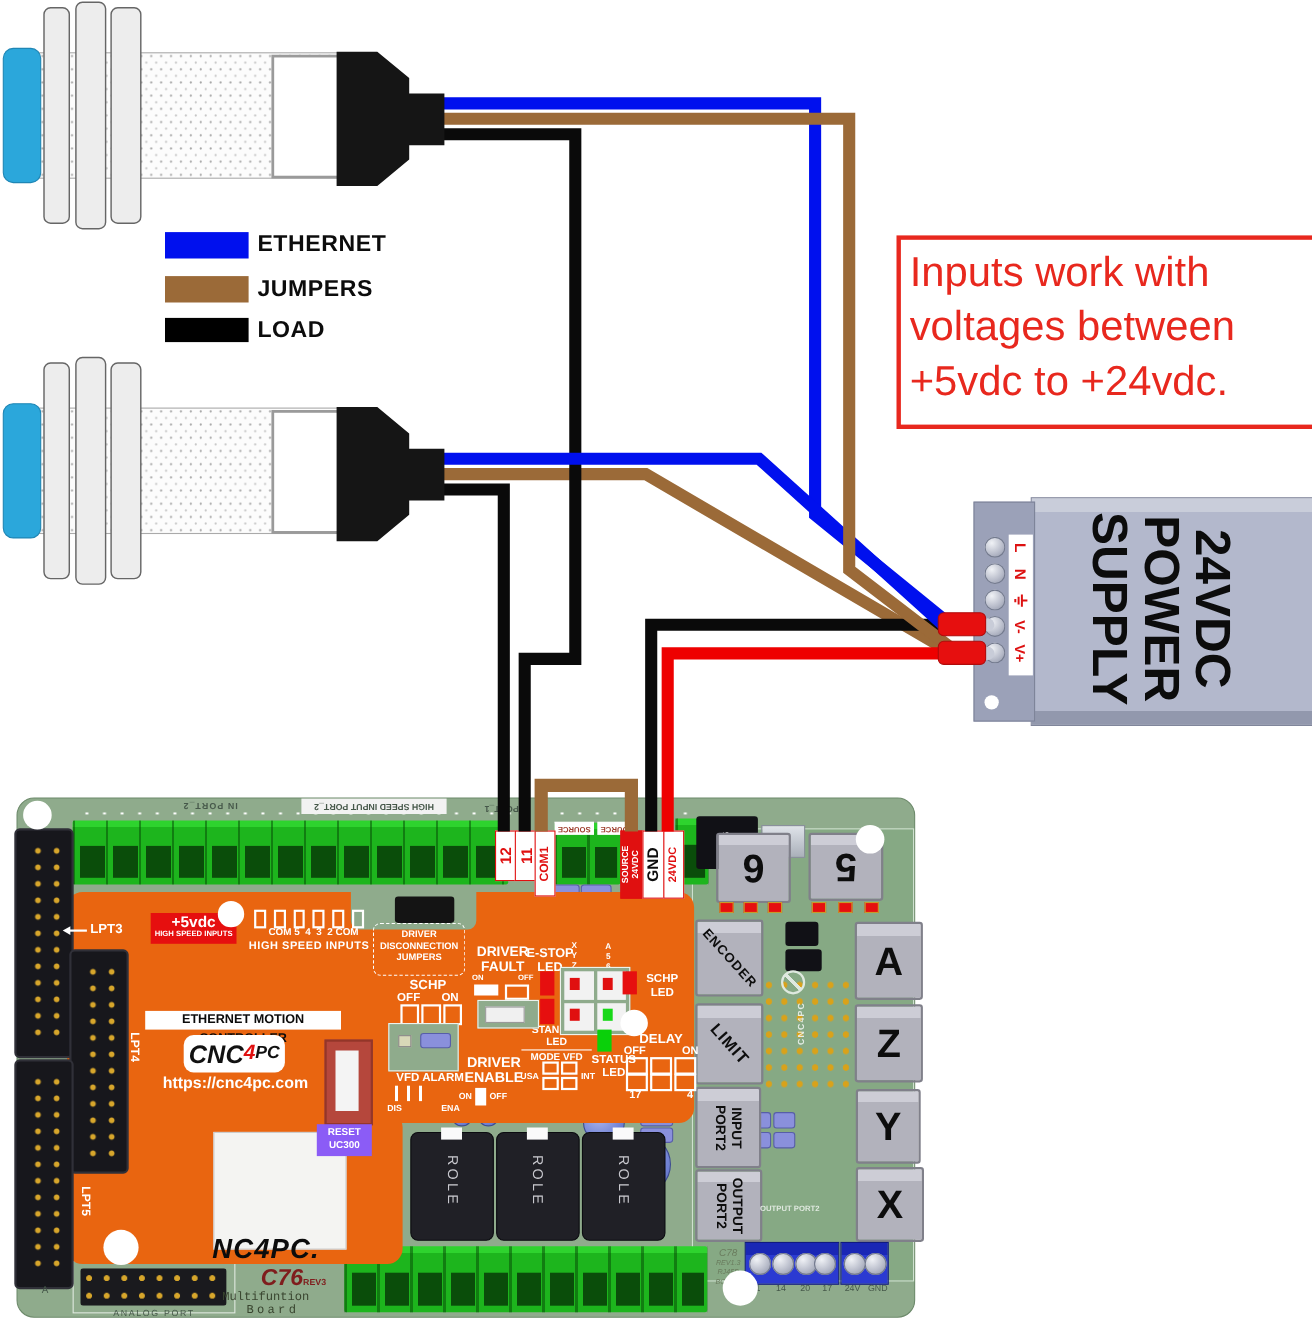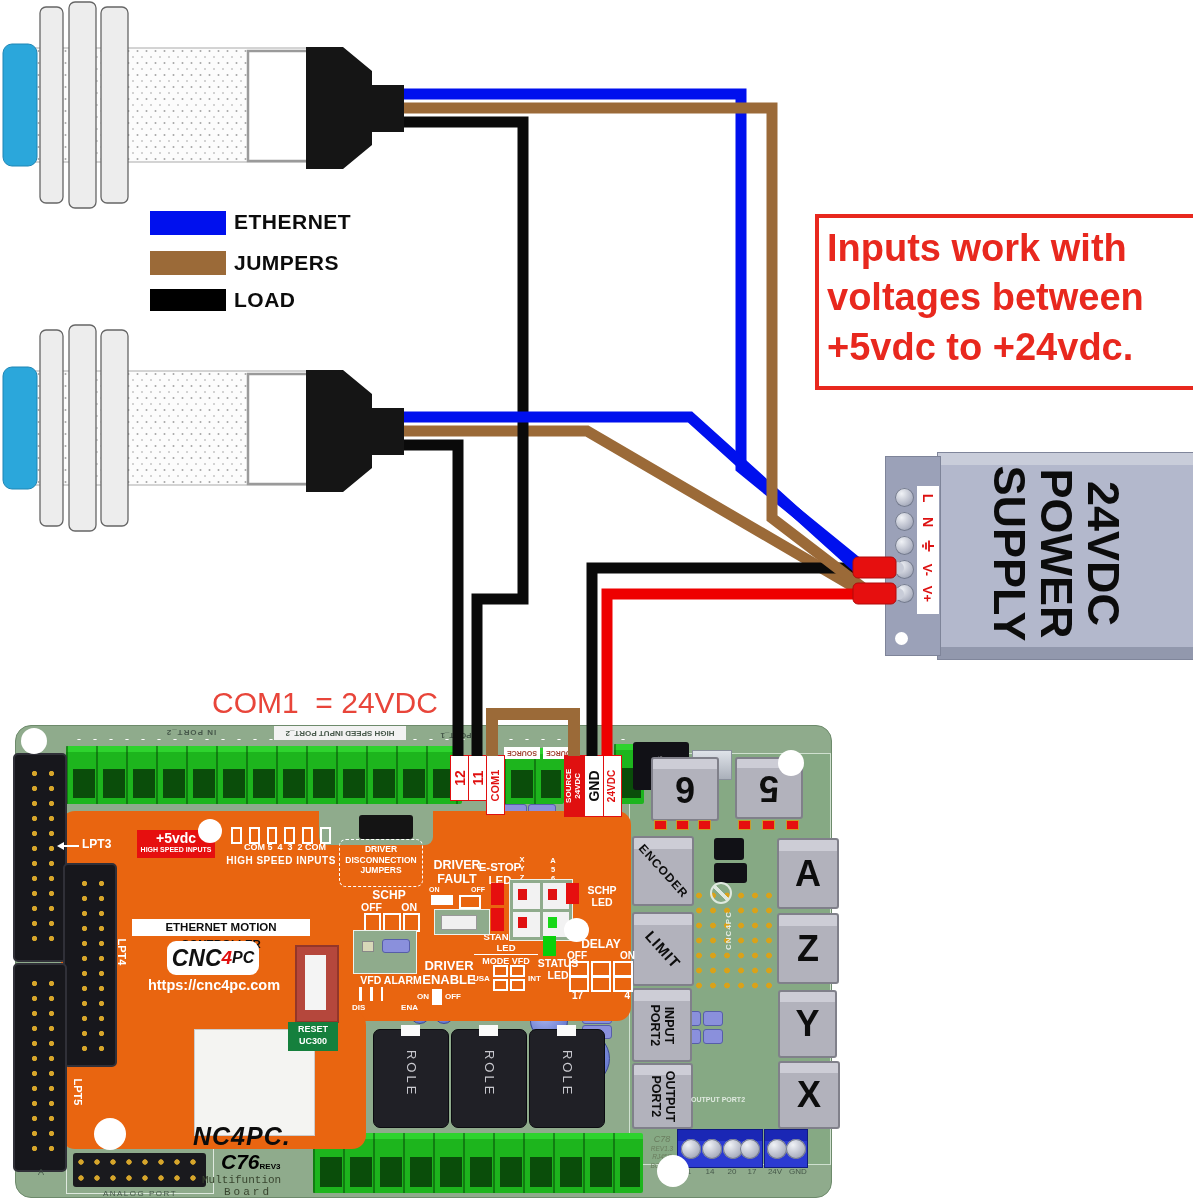--- a/index.html
+++ b/index.html
@@ -41,24 +41,23 @@
   <div class="a" style="left:150px;top:208px;z-index:2">
     <div class="a" style="left:0;top:3px;width:76px;height:24px;background:#0010ee"></div>
     <div class="t" style="left:84px;top:3px;color:#0c0c0c;font-size:21px;letter-spacing:.5px">ETHERNET</div>
     <div class="a" style="left:0;top:43px;width:76px;height:24px;background:#9b6a38"></div>
     <div class="t" style="left:84px;top:44px;color:#0c0c0c;font-size:21px;letter-spacing:.5px">JUMPERS</div>
     <div class="a" style="left:0;top:81px;width:76px;height:22px;background:#000"></div>
     <div class="t" style="left:84px;top:81px;color:#0c0c0c;font-size:21px;letter-spacing:.5px">LOAD</div>
   </div>
 
   <div class="a" style="left:815px;top:214px;width:360px;height:156px;border:4px solid #e8281e;background:#fff;z-index:6;padding:6px 8px">
-    <div style="color:#e8281e;font-weight:bold;font-size:38px;line-height:1.3">Inputs work with voltages between +5vdc to +24vdc.</div>
+    <div style="color:#e8281e;font-weight:normal;font-size:38px;line-height:1.3">Inputs work with voltages between +5vdc to +24vdc.</div>
   </div>
 
-  <div class="a" style="left:212px;top:686px;font-size:30px;color:#e8453a;white-space:pre;z-index:6">COM1  = 24VDC</div>
 
   <div class="a" style="left:885px;top:450px;width:308px;height:212px;z-index:1">
     <div class="a" style="left:52px;top:2px;width:256px;height:206px;background:linear-gradient(180deg,#c9cdda 0 6%,#b3b8cc 6% 94%,#9298ad 94%);border:1px solid #80869b"></div>
     <div class="a" style="left:0;top:6px;width:54px;height:198px;background:#9ba1b8;border:1px solid #7e8499"></div>
     <div class="a" style="left:32px;top:36px;width:22px;height:128px;background:#fff;z-index:2"></div>
     <div class="screw" style="left:10px;top:38px;width:19px;height:19px"></div>
     <div class="screw" style="left:10px;top:62px;width:19px;height:19px"></div>
     <div class="screw" style="left:10px;top:86px;width:19px;height:19px"></div>
     <div class="screw" style="left:10px;top:110px;width:19px;height:19px"></div>
     <div class="screw" style="left:10px;top:134px;width:19px;height:19px"></div>
@@ -303,21 +302,21 @@
         <span class="jb"></span>
       </div>
     <div class="a" style="left:556px;top:264px;width:58px;display:flex;justify-content:space-between;color:#fff;font-weight:bold;font-size:10px;z-index:7">
       <span>17</span>
         <span>4</span>
     </div>
 
     <div class="a" style="left:279px;top:219px;width:40px;height:74px;background:#b5473c;border:2px solid #933629;z-index:7">
       <div style="position:absolute;left:8px;top:8px;width:21px;height:55px;background:#f4f4f4"></div>
     </div>
-    <div class="a" style="left:272px;top:296px;width:50px;height:27px;background:#15803d;z-index:7;color:#fff;font-weight:bold;font-size:9px;text-align:center;line-height:1.3;padding-top:2px">
+    <div class="a" style="left:272px;top:296px;width:50px;height:27px;background:#8b5cf6;z-index:7;color:#fff;font-weight:bold;font-size:9px;text-align:center;line-height:1.3;padding-top:2px">
       <div>RESET</div>
         <div>UC300</div>
     </div>
 
     <div class="chip" style="left:617px;top:16px;width:56px;height:48px">
         <span class="a rotm90 t" style="left:18px;top:18px;width:20px;font-size:8px;color:#ccc">83-5</span>
       </div>
     <div class="a" style="left:676px;top:24px;width:38px;height:28px;background:linear-gradient(180deg,#dfe3e9,#aab0ba);border:1px solid #8a909c;z-index:3"></div>
 
     <div class="jack" style="left:635px;top:31px;width:64px;height:60px">
@@ -417,21 +416,21 @@
     <div class="t g" style="left:770px;top:442px;width:24px;font-size:8px;font-weight:normal">GND</div>
 
     <div class="a" style="left:628px;top:408px;width:36px;z-index:4;color:#6a7c5e;font-size:6.5px;font-style:italic;line-height:1.25;text-align:center">
       <div style="font-size:9px;font-weight:normal">C78</div>
       <div>REV1.3</div>
       <div>RJ45B</div>
       <div>BOARD</div>
     </div>
 
     <div class="a" style="left:177px;top:396px;font-size:25px;font-weight:bold;font-style:italic;color:#0c0c0c;z-index:8;letter-spacing:1px">NC4PC.</div>
-    <div class="a" style="left:205px;top:424px;z-index:8;color:#000000">
+    <div class="a" style="left:221px;top:424px;z-index:8;color:#7f1d1d">
       <span style="font-size:21px;font-weight:bold;font-style:italic">C76</span><span style="font-size:8px;font-weight:bold">REV3</span>
     </div>
     <div class="a" style="left:186px;top:448px;font-family:'Liberation Mono',monospace;font-size:11px;color:#39452f;z-index:8">Multifuntion</div>
     <div class="a" style="left:208px;top:460px;font-family:'Liberation Mono',monospace;font-size:11px;letter-spacing:3px;color:#39452f;z-index:8">Board</div>
 
     <div class="a" style="left:50px;top:420px;width:146px;height:46px;border:1px solid #dfe9df;z-index:3"></div>
     <div class="a" style="left:57px;top:427px;width:133px;height:34px;background:#1a1a1e;border-radius:3px;z-index:4;background-image:radial-gradient(circle at 8px 9px,#d7a62b 2.4px,rgba(0,0,0,0) 3px);background-size:16px 16px"></div>
     <div class="t g" style="left:68px;top:464px;width:112px;font-size:8px;letter-spacing:1.5px;font-weight:normal">ANALOG PORT</div>
     <div class="t g" style="left:18px;top:442px;width:14px;font-size:9px;font-weight:normal">A</div>
   </div>

